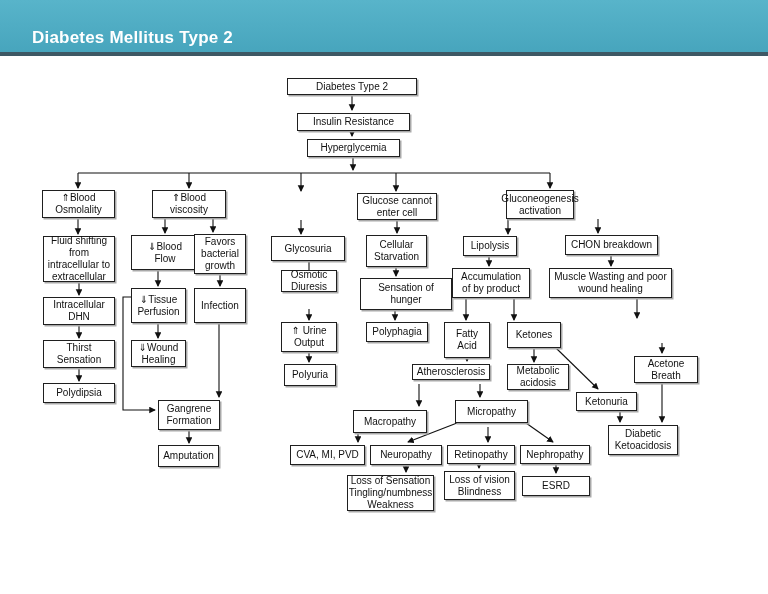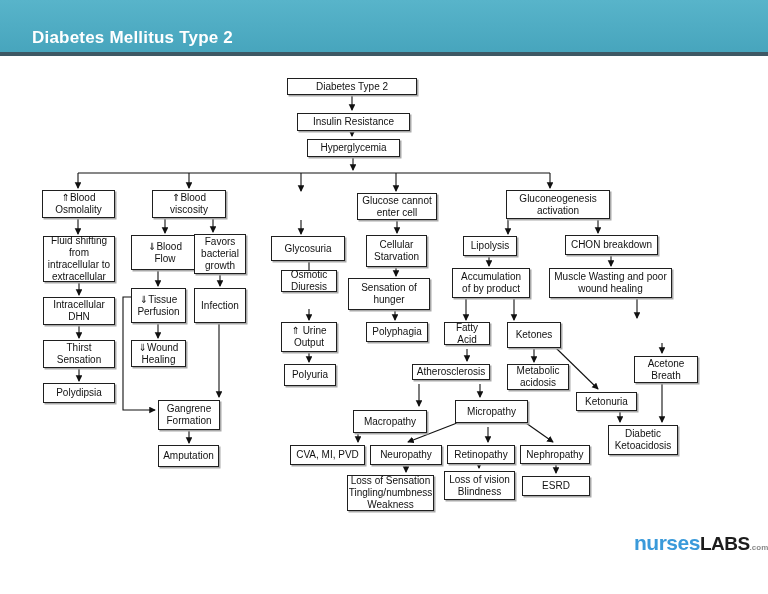--- a/index.html
+++ b/index.html
@@ -104,21 +104,21 @@
   <div class="node" style="left:287px;top:78px;width:130px;height:17px">Diabetes Type 2</div>
   <div class="node" style="left:297px;top:113px;width:113px;height:18px">Insulin Resistance</div>
   <div class="node" style="left:307px;top:139px;width:93px;height:18px">Hyperglycemia</div>
 
   <div class="node" style="left:42px;top:190px;width:73px;height:28px">⇑Blood
 Osmolality</div>
   <div class="node" style="left:152px;top:190px;width:74px;height:28px">⇑Blood
 viscosity</div>
   <div class="node" style="left:357px;top:193px;width:80px;height:27px">Glucose cannot
 enter cell</div>
-  <div class="node" style="left:506px;top:190px;width:104px;height:29px">Gluconeogenesis
+  <div class="node" style="left:506px;top:190px;width:68px;height:29px">Gluconeogenesis
 activation</div>
 
   <div class="node" style="left:43px;top:236px;width:72px;height:46px">Fluid shifting
 from
 intracellular to
 extracellular</div>
   <div class="node" style="left:43px;top:297px;width:72px;height:28px">Intracellular
 DHN</div>
   <div class="node" style="left:43px;top:340px;width:72px;height:28px">Thirst
 Sensation</div>
@@ -140,31 +140,31 @@
 
   <div class="node" style="left:271px;top:236px;width:74px;height:25px">Glycosuria</div>
   <div class="node" style="left:281px;top:270px;width:56px;height:22px">Osmotic
 Diuresis</div>
   <div class="node" style="left:281px;top:322px;width:56px;height:30px">⇑ Urine
 Output</div>
   <div class="node" style="left:284px;top:364px;width:52px;height:22px">Polyuria</div>
 
   <div class="node" style="left:366px;top:235px;width:61px;height:32px">Cellular
 Starvation</div>
-  <div class="node" style="left:348px;top:278px;width:82px;height:32px">Sensation of
+  <div class="node" style="left:360px;top:278px;width:92px;height:32px">Sensation of
 hunger</div>
   <div class="node" style="left:366px;top:322px;width:62px;height:20px">Polyphagia</div>
 
   <div class="node" style="left:463px;top:236px;width:54px;height:20px">Lipolysis</div>
   <div class="node" style="left:565px;top:235px;width:93px;height:20px">CHON breakdown</div>
   <div class="node" style="left:452px;top:268px;width:78px;height:30px">Accumulation
 of by product</div>
   <div class="node" style="left:549px;top:268px;width:123px;height:30px">Muscle Wasting and poor
 wound healing</div>
-  <div class="node" style="left:444px;top:322px;width:46px;height:23px">Fatty
+  <div class="node" style="left:444px;top:322px;width:46px;height:36px">Fatty
 Acid</div>
   <div class="node" style="left:507px;top:322px;width:54px;height:26px">Ketones</div>
   <div class="node" style="left:412px;top:364px;width:78px;height:16px">Atherosclerosis</div>
   <div class="node" style="left:507px;top:364px;width:62px;height:26px">Metabolic
 acidosis</div>
   <div class="node" style="left:634px;top:356px;width:64px;height:27px">Acetone
 Breath</div>
   <div class="node" style="left:576px;top:392px;width:61px;height:19px">Ketonuria</div>
   <div class="node" style="left:455px;top:400px;width:73px;height:23px">Micropathy</div>
   <div class="node" style="left:608px;top:425px;width:70px;height:30px">Diabetic
@@ -175,19 +175,14 @@
   <div class="node" style="left:370px;top:445px;width:72px;height:20px">Neuropathy</div>
   <div class="node" style="left:447px;top:445px;width:68px;height:19px">Retinopathy</div>
   <div class="node" style="left:520px;top:445px;width:70px;height:19px">Nephropathy</div>
   <div class="node" style="left:347px;top:475px;width:87px;height:36px">Loss of Sensation
 Tingling/numbness
 Weakness</div>
   <div class="node" style="left:444px;top:471px;width:71px;height:29px">Loss of vision
 Blindness</div>
   <div class="node" style="left:522px;top:476px;width:68px;height:20px">ESRD</div>
 
-  <div id="logo">
-    <span class="nurses">nurses</span>
-      <span class="labs">LABS</span>
-      <span class="com">.com</span>
-  </div>
 
 </div>
 
 </body></html>

